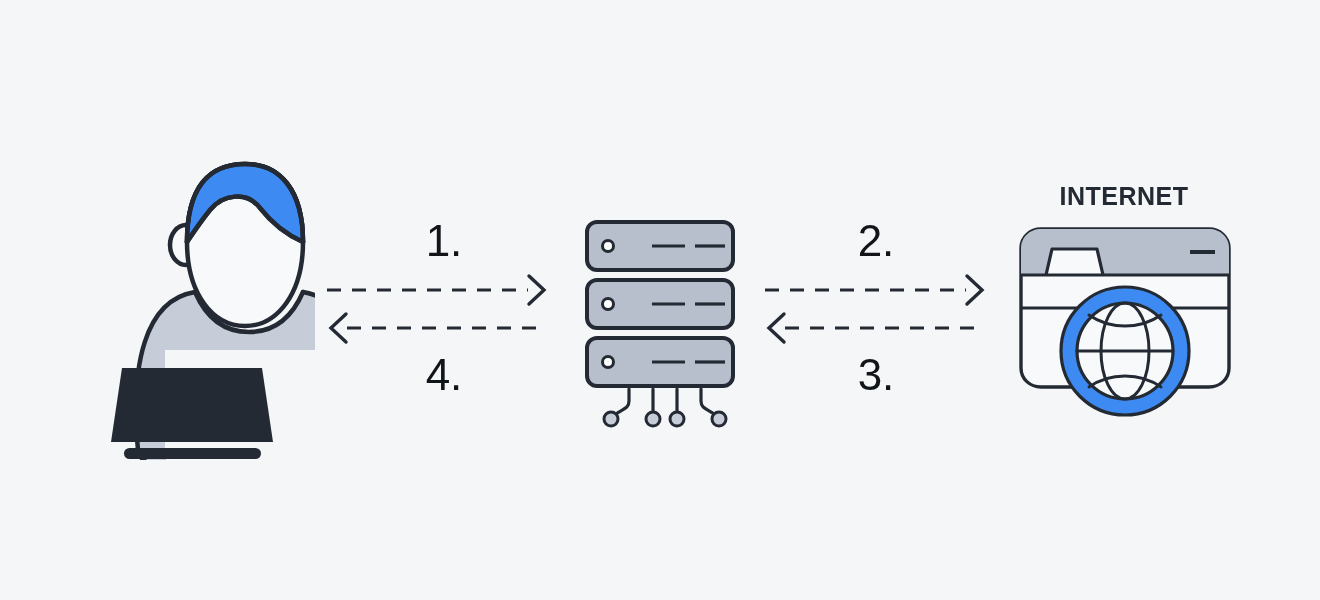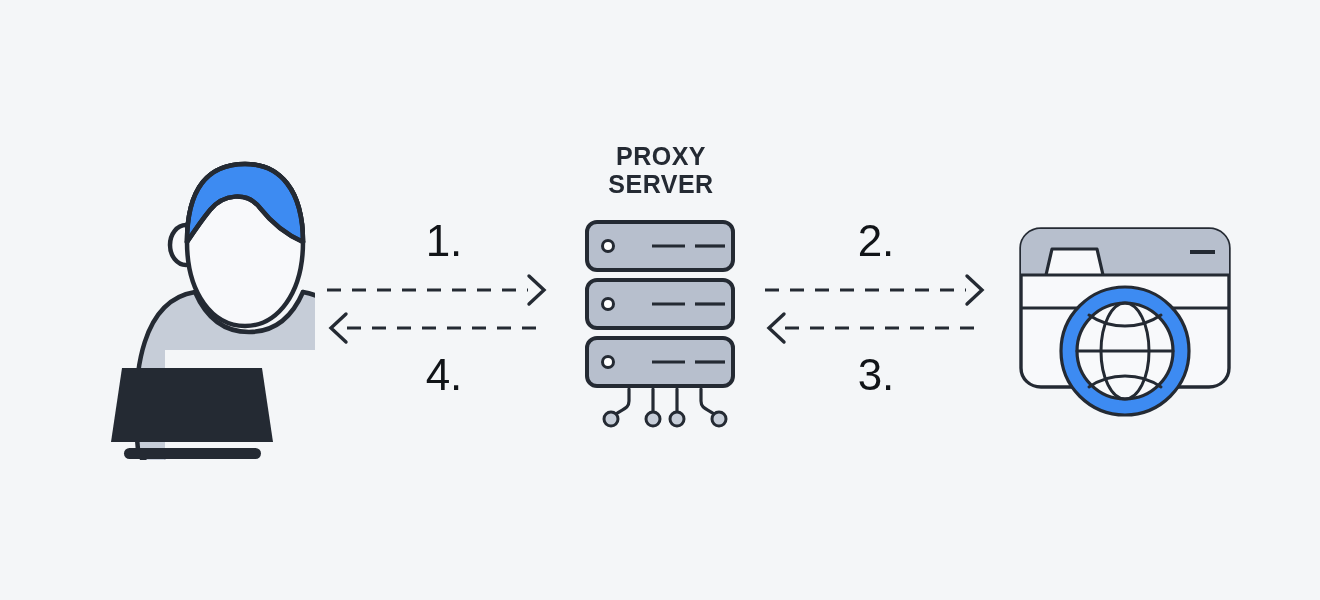--- a/index.html
+++ b/index.html
@@ -132,22 +132,20 @@
       <g>
         <line x1="22" y1="63" x2="222" y2="63" stroke="#242a33" stroke-width="3.2" stroke-dasharray="14 11" stroke-linecap="butt"></line>
         <polyline points="21,49 6,63 21,77" fill="none" stroke="#242a33" stroke-width="3.4" stroke-linecap="round" stroke-linejoin="miter"></polyline>
       </g>
     </svg>
   </div>
 
   <div class="step-number" id="step-1">1.</div>
   <div class="step-number" id="step-4">4.</div>
 
-  <div class="caption" id="proxy-caption">PROXY
-SERVER</div>
 
   <div class="node" style="left:580px; top:215px; width:160px; height:215px;">
     <svg width="160" height="215" viewBox="0 0 160 215">
 
       <g>
         <rect x="7" y="7" width="146" height="48" rx="10" fill="#b7bfcd" stroke="#242a33" stroke-width="4"></rect>
         <circle cx="28" cy="31" r="5.5" fill="#ffffff" stroke="#242a33" stroke-width="3"></circle>
         <line x1="72" y1="31" x2="105" y2="31" stroke="#242a33" stroke-width="3.2"></line>
         <line x1="115" y1="31" x2="145" y2="31" stroke="#242a33" stroke-width="3.2"></line>
       </g>
@@ -192,20 +190,21 @@
       <g>
         <line x1="22" y1="63" x2="222" y2="63" stroke="#242a33" stroke-width="3.2" stroke-dasharray="14 11" stroke-linecap="butt"></line>
         <polyline points="21,49 6,63 21,77" fill="none" stroke="#242a33" stroke-width="3.4" stroke-linecap="round" stroke-linejoin="miter"></polyline>
       </g>
     </svg>
   </div>
 
   <div class="step-number" id="step-2">2.</div>
   <div class="step-number" id="step-3">3.</div>
 
+  <div class="caption" id="internet-caption">INTERNET</div>
 
   <div class="node" style="left:1010px; top:218px; width:240px; height:200px;">
     <svg width="240" height="200" viewBox="0 0 240 200">
 
       <path d="M11 30 C 11 19, 20 11, 31 11
                L 199 11 C 210 11, 219 19, 219 30
                L 219 150 C 219 161, 210 169, 199 169
                L 31 169 C 20 169, 11 161, 11 150 Z" fill="#f8f9fb" stroke="#242a33" stroke-width="3.4"></path>
 
       <path d="M11 30 C 11 19, 20 11, 31 11

